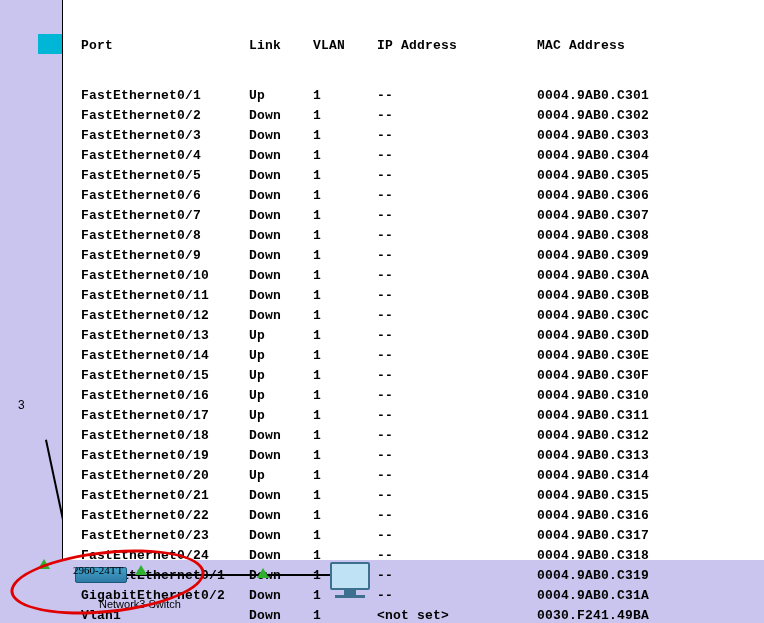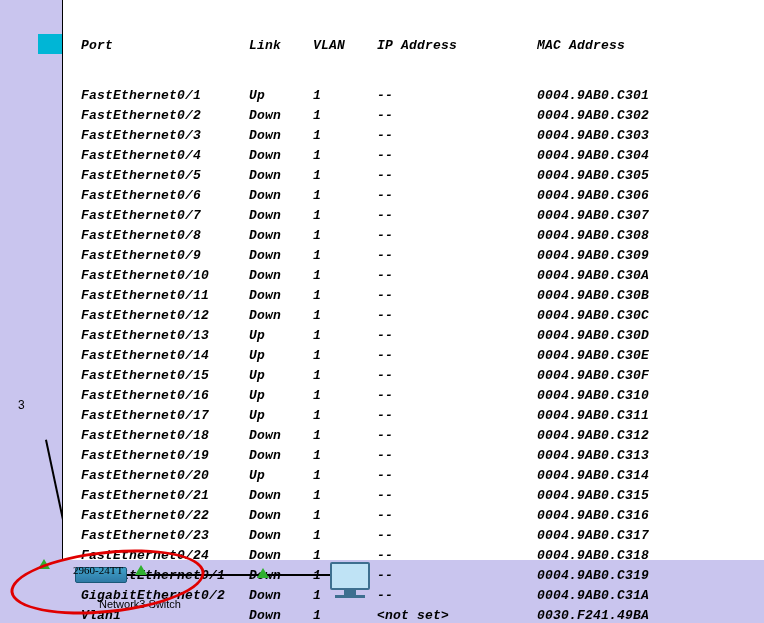--- a/index.html
+++ b/index.html
@@ -45,21 +45,21 @@
     left: 62px;
     top: 0;
     width: 700px;
     height: 560px;
     background: #fff;
     border-left: 1px solid #000;
     padding: 6px 8px 6px 18px;
     z-index: 2;
     white-space: pre;
   }
-  .cli-row { line-height: 20px; letter-spacing: 0.2px; font-style: italic; }
+  .cli-row { line-height: 20px; letter-spacing: 0.2px; }
   .topo-canvas {
     position: absolute;
     left: 0;
     top: 560px;
     width: 764px;
     height: 63px;
     background: #c9c5ee;
     z-index: 1;
   }
   .link-left {

